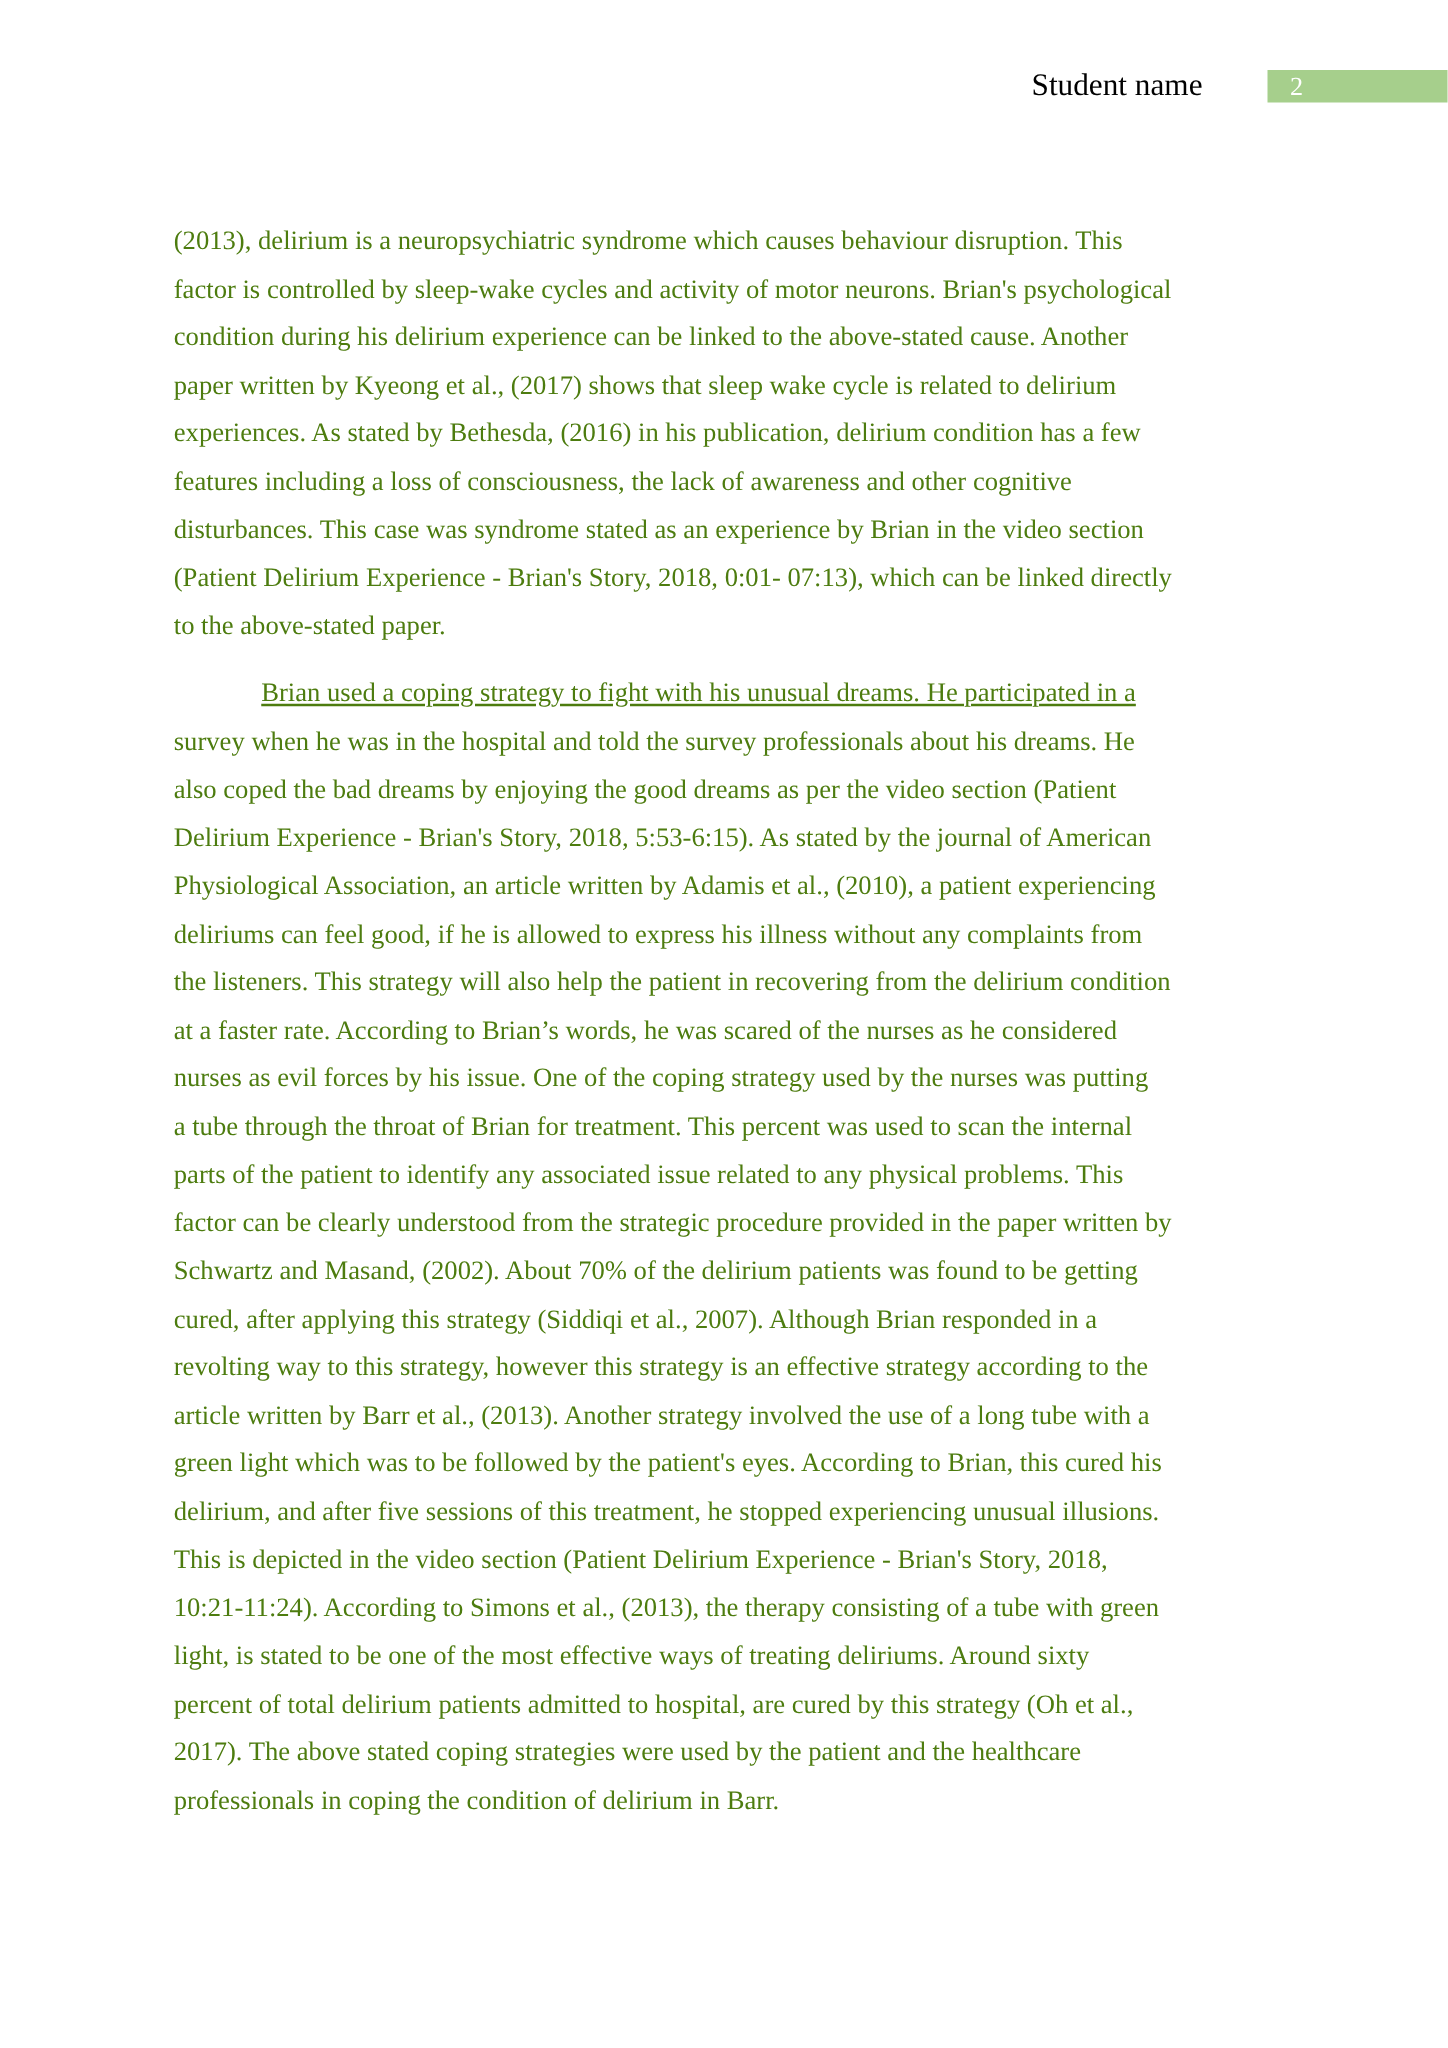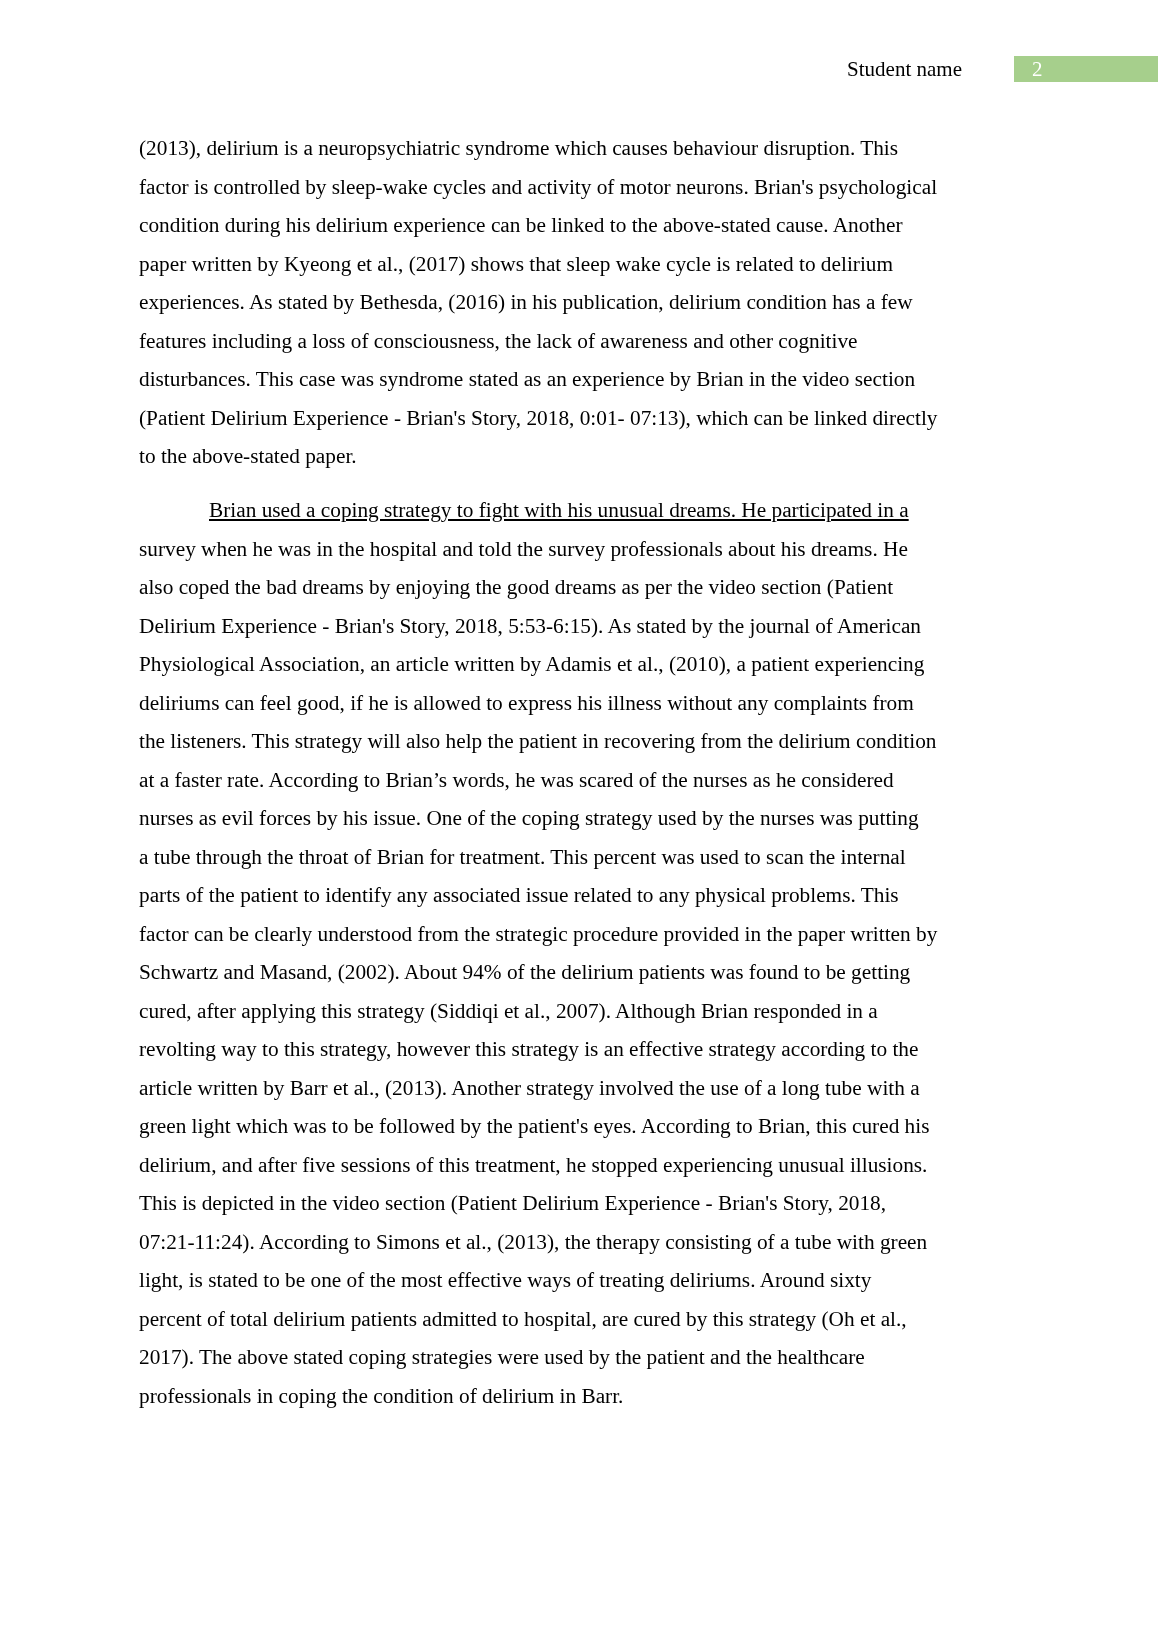--- a/index.html
+++ b/index.html
@@ -26,21 +26,21 @@
       position: absolute;
       top: 54px;
       left: 0;
       width: 1158px;
       height: 30px;
     }
     .header-name {
       position: absolute;
       right: 196px;
       top: 2px;
-      font-size: 21px;
+      font-size: 25px;
       line-height: 26px;
       color: #000;
       white-space: nowrap;
     }
     .page-num-bar {
       position: absolute;
       left: 1014px;
       top: 2px;
       width: 144px;
       height: 26px;
@@ -59,21 +59,22 @@
       left: 139px;
       top: 0;
       width: 880px;
     }
     .line {
       position: absolute;
       left: 0;
       font-size: 21.3px;
       line-height: 26px;
       white-space: nowrap;
-      color: #000000;
+      color: #4d7c0f;
+      margin-top: 44px;
     }
     .line.indent {
       left: 70px;
       text-decoration: underline;
     }
   </style>
 </head>
 <body>
 
 <div class="page">
@@ -105,28 +106,28 @@
       <div class="line" style="top:574px">also coped the bad dreams by enjoying the good dreams as per the video section (Patient</div>
       <div class="line" style="top:613px">Delirium Experience - Brian's Story, 2018, 5:53-6:15). As stated by the journal of  American</div>
       <div class="line" style="top:651px">Physiological Association, an article written by Adamis et al., (2010), a patient experiencing</div>
       <div class="line" style="top:690px">deliriums can feel good, if he is allowed to express his illness without any complaints from</div>
       <div class="line" style="top:728px">the listeners. This strategy will also help the patient in recovering from the delirium condition</div>
       <div class="line" style="top:767px">at a faster rate. According to Brian’s words, he was scared of the nurses as he considered</div>
       <div class="line" style="top:805px">nurses as evil forces by his issue. One of the coping strategy used by the nurses was putting</div>
       <div class="line" style="top:844px">a tube through the throat of Brian for treatment. This percent was used to scan the internal</div>
       <div class="line" style="top:882px">parts of the patient to identify any associated issue related to any physical problems. This</div>
       <div class="line" style="top:921px">factor can be clearly understood from the strategic procedure provided in the paper written by</div>
-      <div class="line" style="top:959px">Schwartz and Masand, (2002). About 94% of the delirium patients was found to be getting</div>
+      <div class="line" style="top:959px">Schwartz and Masand, (2002). About 70% of the delirium patients was found to be getting</div>
       <div class="line" style="top:998px">cured, after applying this strategy (Siddiqi et al., 2007). Although Brian responded in a</div>
       <div class="line" style="top:1036px">revolting way to this strategy, however this strategy is an effective strategy according to the</div>
       <div class="line" style="top:1075px">article written by Barr et al., (2013). Another strategy involved the use of a long tube with a</div>
       <div class="line" style="top:1113px">green light which was to be followed by the patient's eyes. According to Brian, this cured his</div>
       <div class="line" style="top:1152px">delirium, and after five sessions of this treatment, he stopped experiencing unusual illusions.</div>
       <div class="line" style="top:1190px">This is depicted in the video section (Patient Delirium Experience - Brian's Story, 2018,</div>
-      <div class="line" style="top:1229px">07:21-11:24). According to Simons et al., (2013), the therapy consisting of a tube with green</div>
+      <div class="line" style="top:1229px">10:21-11:24). According to Simons et al., (2013), the therapy consisting of a tube with green</div>
       <div class="line" style="top:1267px">light, is stated to be one of the most effective ways of treating deliriums. Around sixty</div>
       <div class="line" style="top:1306px">percent of total delirium patients admitted to hospital, are cured by this strategy (Oh et al.,</div>
       <div class="line" style="top:1344px">2017). The above stated coping strategies were used by the patient and the healthcare</div>
       <div class="line" style="top:1383px">professionals in coping the condition of delirium in Barr.</div>
     </div>
   </div>
 
 </div>
 
 </body></html>

